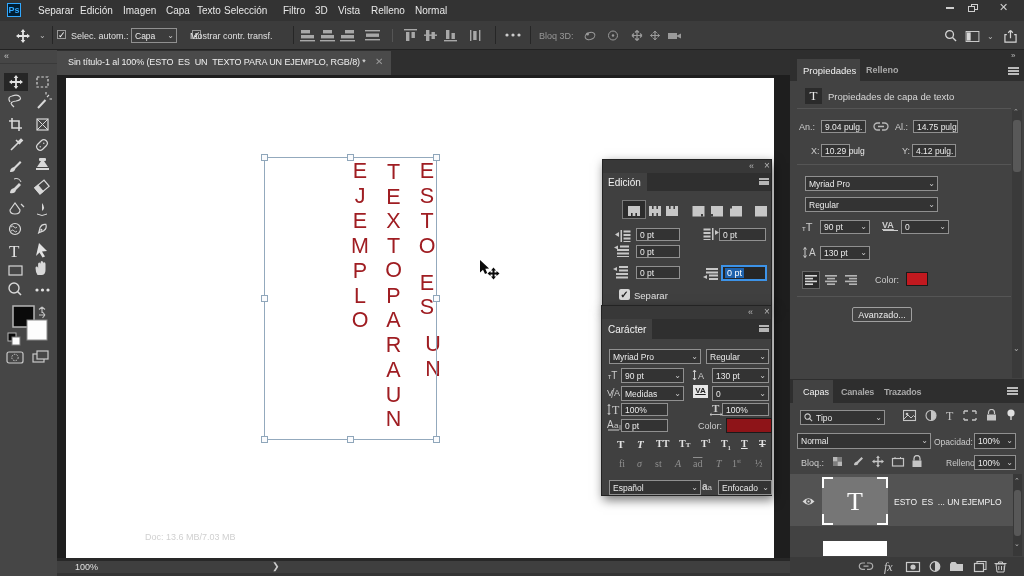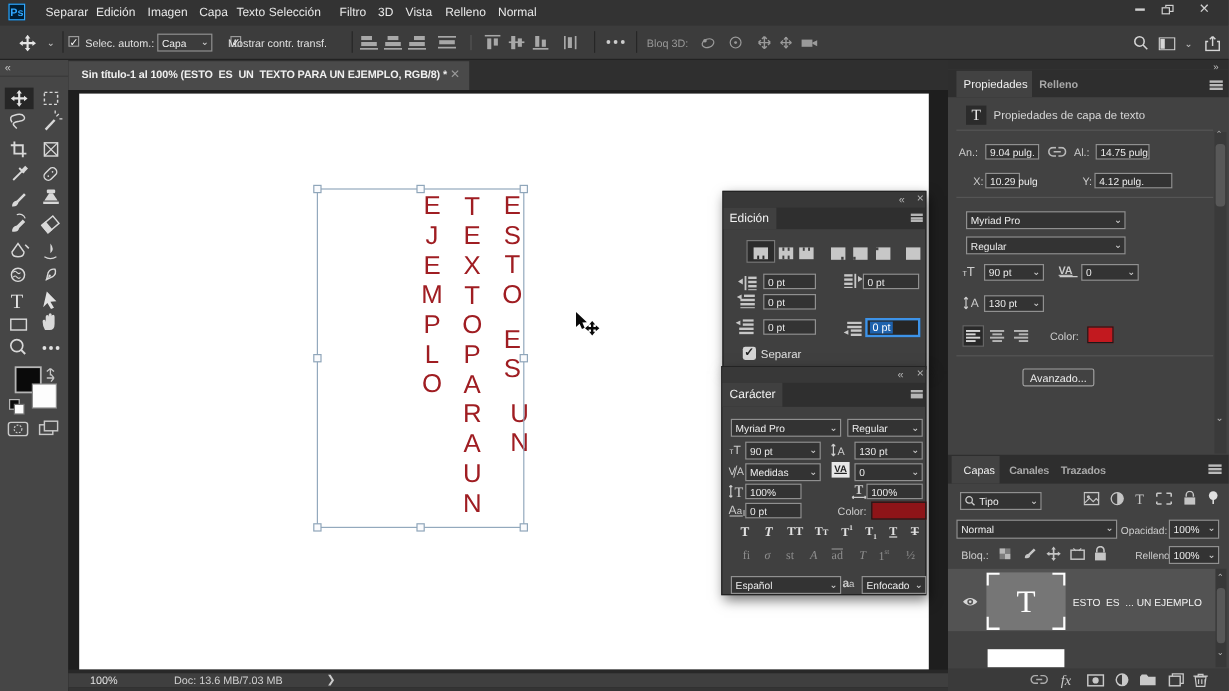--- a/index.html
+++ b/index.html
@@ -118,21 +118,21 @@
     <rect x="1.5" y="1.5" width="4" height="9" fill="#d5d5d5"></rect>
   </svg>
 <div class="a" style="left:987px;top:32px;font-size:8px;color:#bbb">⌄</div>
 <svg class="a" style="left:1004px;top:29px" width="13" height="14" viewBox="0 0 14 15" fill="none" stroke="#d5d5d5" stroke-width="1.3">
     <path d="M3 6 H1 V14 H13 V6 H11"></path>
     <path d="M7 10 V1.5 M7 1.5 L4.5 4 M7 1.5 L9.5 4"></path>
   </svg>
 
 <div class="a" style="left:57px;top:50px;width:967px;height:25px;background:#2f2f2f"></div>
 <div class="a" style="left:57px;top:51px;width:334px;height:24px;background:#4a4a4a"></div>
-<div class="a" style="left:68px;top:57px;font-size:9px;letter-spacing:-0.1px;font-weight:bold;color:#f0f0f0">Sin título-1 al 100% (ESTO&nbsp; ES&nbsp; UN&nbsp; TEXTO PARA UN EJEMPLO, RGB/8) *</div>
+<div class="a" style="left:68px;top:57px;font-size:9px;letter-spacing:-0.1px;font-weight:normal;color:#f0f0f0">Sin título-1 al 100% (ESTO&nbsp; ES&nbsp; UN&nbsp; TEXTO PARA UN EJEMPLO, RGB/8) *</div>
 <div class="a" style="left:375px;top:56px;font-size:10px;color:#999">✕</div>
 
 <div class="a" id="toolbar" style="left:0;top:50px;width:57px;height:526px;background:#464646"></div>
 <svg class="a" style="left:0;top:50px" width="57" height="526" viewBox="0 0 57 526">
 <text x="4" y="9" fill="#c5c5c5" font-size="9">«</text>
 <rect x="0" y="13" width="57" height="1" fill="#3a3a3a"></rect>
 <rect x="4" y="23" width="24" height="18" fill="#262626"></rect>
 <g fill="#e2e2e2">
 <path transform="translate(9,25)" d="M7 0 L9.3 3 H7.9 V6.1 H11 V4.7 L14 7 L11 9.3 V7.9 H7.9 V11 H9.3 L7 14 L4.7 11 H6.1 V7.9 H3 V9.3 L0 7 L3 4.7 V6.1 H6.1 V3 H4.7 Z"></path>
 </g>
@@ -250,21 +250,21 @@
 <g fill="#0a0a0a">
 <path d="M423 185 v12.6 l3 -2.8 2 4.3 2.2 -1 -1.9 -4.3 3.8 -0.2 z"></path>
 <path d="M436.5 192.5 l2.5 3 h-1.5 v2 h2 v-1.5 l3 2.5 -3 2.5 v-1.5 h-2 v2 h1.5 l-2.5 3 -2.5 -3 h1.5 v-2 h-2 v1.5 l-3 -2.5 3 -2.5 v1.5 h2 v-2 h-1.5 z"></path>
 </g>
 </svg>
 
 <div class="a" style="left:57px;top:558px;width:733px;height:3px;background:#282828"></div>
 <div class="a" style="left:57px;top:561px;width:733px;height:12px;background:#3f3f3f"></div>
 <div class="a" style="left:57px;top:573px;width:733px;height:3px;background:#343434"></div>
 <div class="a" style="left:75px;top:562px;font-size:9px;color:#e0e0e0">100%</div>
-<div class="a" style="left:145px;top:562px;font-size:9px;color:#d0d0d0">Doc: 13.6 MB/7.03 MB</div>
+<div class="a" style="left:145px;top:532px;font-size:9px;color:#d0d0d0">Doc: 13.6 MB/7.03 MB</div>
 <div class="a" style="left:272px;top:561px;font-size:9px;color:#ccc">❯</div>
 
 <div class="a" style="left:790px;top:50px;width:234px;height:526px;background:#424242"></div>
 <div class="a" style="left:790px;top:50px;width:234px;height:8px;background:#2e2e2e"></div>
 <div class="a" style="left:1011px;top:51px;font-size:8px;color:#bbb">»</div>
 
 <div class="a" style="left:790px;top:58px;width:234px;height:23px;background:#2e2e2e"></div>
 <div class="a" style="left:797px;top:59px;width:63px;height:22px;background:#424242"></div>
 <div class="a tabtxt" style="left:803px;top:65px;font-size:9.5px">Propiedades</div>
 <div class="a" style="left:866px;top:65px;font-size:9px;font-weight:bold;color:#a8a8a8">Relleno</div>
@@ -277,21 +277,21 @@
 <div class="lbl" style="left:799px;top:122px;color:#ccc">An.:</div>
 <div class="fld" style="left:821px;top:120px;width:45px;height:13px">9.04 pulg.</div>
 <svg class="a" style="left:873px;top:122px" width="16" height="9" viewBox="0 0 16 9" fill="none" stroke="#b9b9b9" stroke-width="1.3">
     <path d="M7 1 H4.5 a3.5 3.5 0 0 0 0 7 H7 M9 1 h2.5 a3.5 3.5 0 0 1 0 7 H9 M5 4.5 h6"></path>
   </svg>
 <div class="lbl" style="left:895px;top:122px;color:#ccc">Al.:</div>
 <div class="fld" style="left:913px;top:120px;width:45px;height:13px">14.75 pulg</div>
 <div class="lbl" style="left:811px;top:146px;color:#ccc">X:</div>
 <div class="fld" style="left:821px;top:144px;width:29px;height:13px">10.29 pulg</div>
 <div class="lbl" style="left:902px;top:146px;color:#ccc">Y:</div>
-<div class="fld" style="left:912px;top:144px;width:65px;height:13px">4.12 pulg.</div>
+<div class="fld" style="left:912px;top:144px;width:44px;height:13px">4.12 pulg.</div>
 <div class="a" style="left:797px;top:164px;width:214px;height:1px;background:#555"></div>
 <div class="fld" style="left:805px;top:176px;width:133px;height:15px">Myriad Pro<span class="ch">⌄</span></div>
 <div class="fld" style="left:805px;top:197px;width:133px;height:15px">Regular<span class="ch">⌄</span></div>
 <div class="a" style="left:802px;top:221px;font-size:11px;color:#ccc"><span style="font-size:8px">т</span>T</div>
 <div class="fld" style="left:820px;top:220px;width:50px;height:14px">90 pt<span class="ch">⌄</span></div>
 <svg class="a" style="left:882px;top:220px" width="17" height="12" viewBox="0 0 17 12">
     <text x="0" y="8" font-size="9" fill="#ccc" font-weight="bold" text-decoration="underline">VA</text>
     <path d="M1 10.5 h15" stroke="#ccc" stroke-width="1"></path>
   </svg>
 <div class="fld" style="left:901px;top:220px;width:48px;height:14px">0<span class="ch">⌄</span></div>
@@ -329,21 +329,21 @@
 <div class="a" style="left:1013px;top:344px;font-size:8px;color:#aaa">⌄</div>
 
 <div class="a" style="left:790px;top:379px;width:234px;height:24px;background:#2e2e2e"></div>
 <div class="a" style="left:793px;top:380px;width:40px;height:23px;background:#424242"></div>
 <div class="a tabtxt" style="left:803px;top:387px;font-size:9px">Capas</div>
 <div class="a" style="left:841px;top:387px;font-size:9px;font-weight:bold;color:#a8a8a8;letter-spacing:-0.2px">Canales</div>
 <div class="a" style="left:884px;top:387px;font-size:9px;font-weight:bold;color:#a8a8a8;letter-spacing:-0.2px">Trazados</div>
 <div class="a" style="left:1007px;top:387px;width:11px;height:8px;border-top:2px solid #bbb;border-bottom:2px solid #bbb">
     <div style="margin-top:1px;height:2px;background:#bbb"></div>
   </div>
-<div class="fld" style="left:800px;top:410px;width:68px;height:15px">
+<div class="fld" style="left:800px;top:410px;width:85px;height:15px">
 <svg width="9" height="9" viewBox="0 0 10 10" style="margin-right:3px">
       <circle cx="4" cy="4" r="3" fill="none" stroke="#ccc" stroke-width="1.2"></circle>
       <path d="M6.3 6.3 L9 9" stroke="#ccc" stroke-width="1.3"></path>
     </svg>Tipo<span class="ch">⌄</span></div>
 <svg class="a" style="left:903px;top:409px" width="115" height="13" viewBox="0 0 115 13">
 <g fill="none" stroke="#c5c5c5" stroke-width="1.1">
 <rect x="0.5" y="1.5" width="12" height="10"></rect>
       <circle cx="4" cy="5" r="1.3" fill="#c5c5c5" stroke="none"></circle>
       <path d="M1 10 l4 -4 3 3 2.5 -2.5 2 2" stroke-width="1"></path>
 <circle cx="28" cy="6.5" r="5"></circle>

